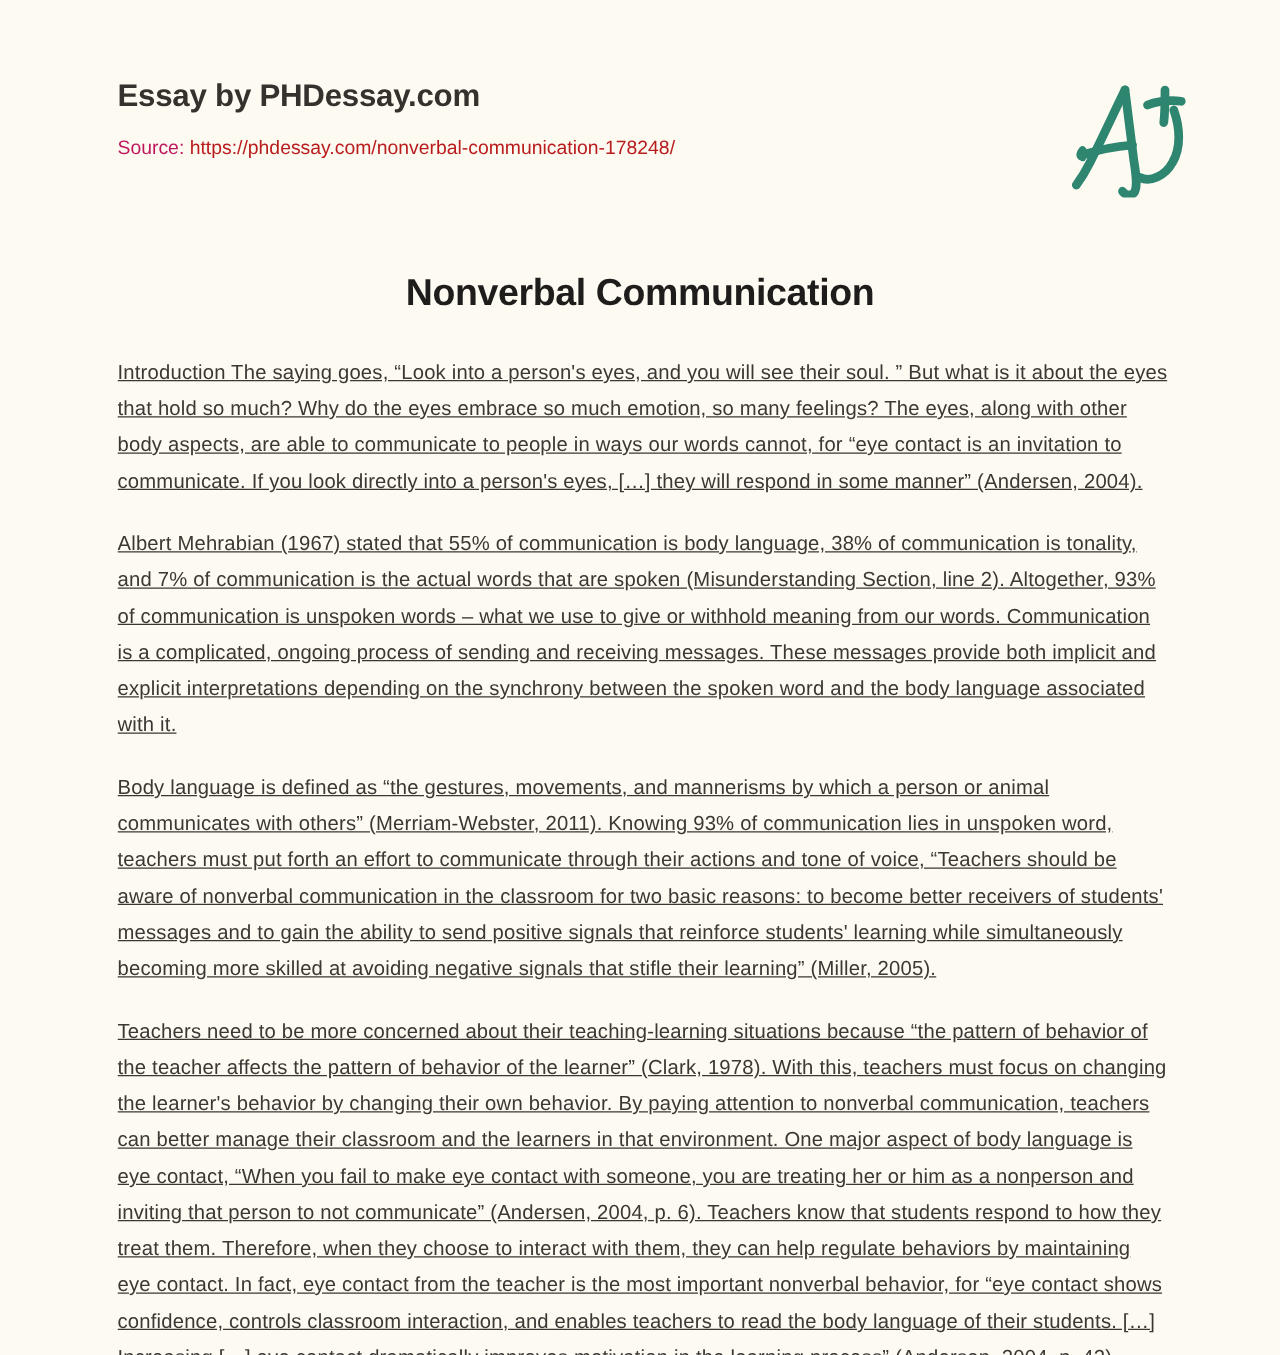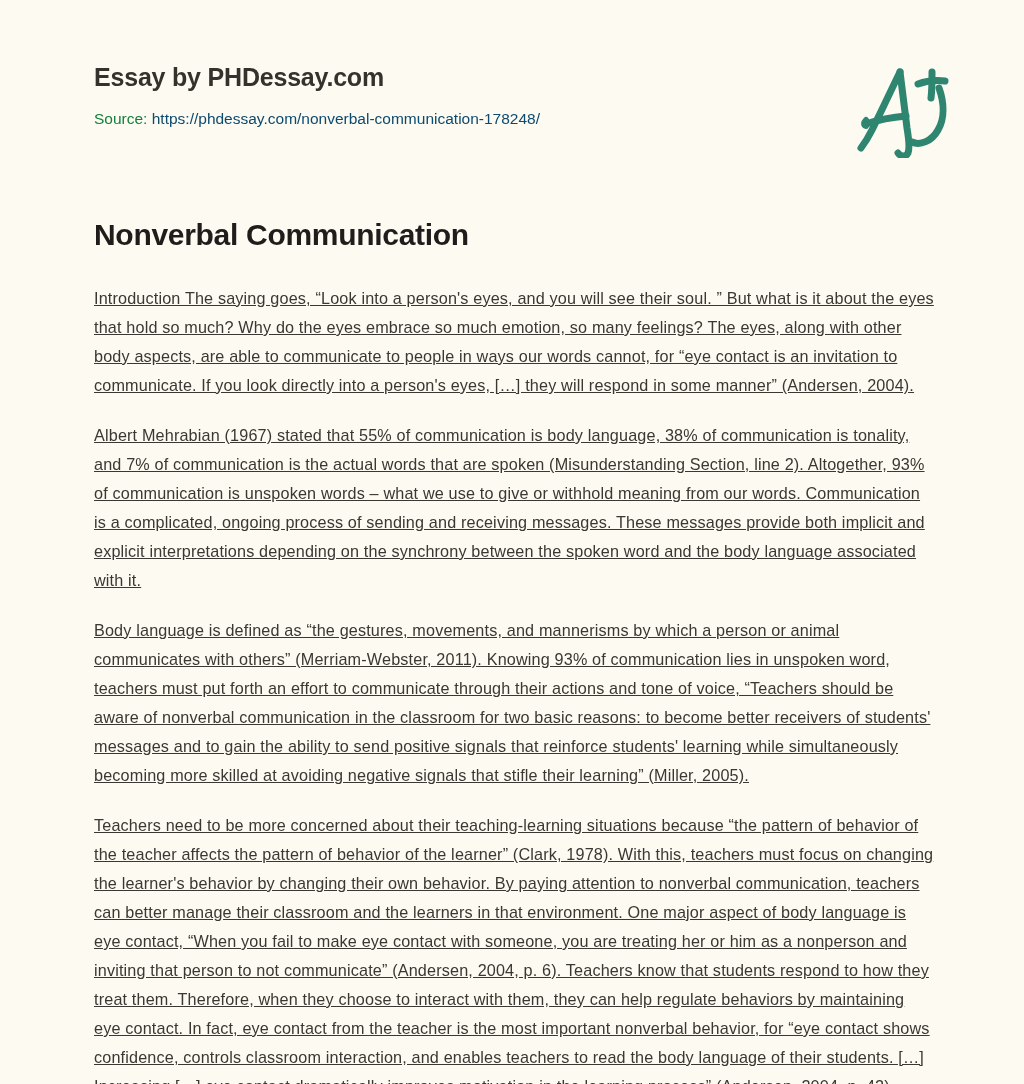--- a/index.html
+++ b/index.html
@@ -40,23 +40,23 @@
     line-height: 30px;
     margin: 0;
   }
   .source-line {
     margin-top: 17px;
     font-size: 15.5px;
     line-height: 20px;
     color: #8b857d;
     white-space: nowrap;
   }
-  .source-label { color: #15803d; }
+  .source-label { color: #be185d; }
   .source-url {
-    color: #0c4a6e;
+    color: #b91c1c;
     text-decoration: none;
   }
 
   
   .logo {
     position: absolute;
     right: 60px;
     top: 58px;
     width: 120px;
     height: 100px;
@@ -68,20 +68,21 @@
     position: absolute;
     left: 94px;
     top: 216px;
     width: 836px;
     font-size: 30px;
     font-weight: 700;
     letter-spacing: -0.3px;
     color: #1f1d1b;
     line-height: 38px;
     margin: 0;
+    text-align: center;
   }
 
   
   .article {
     position: absolute;
     left: 94px;
     top: 284px;
     width: 840px;
     height: 800px;
     overflow: hidden;

